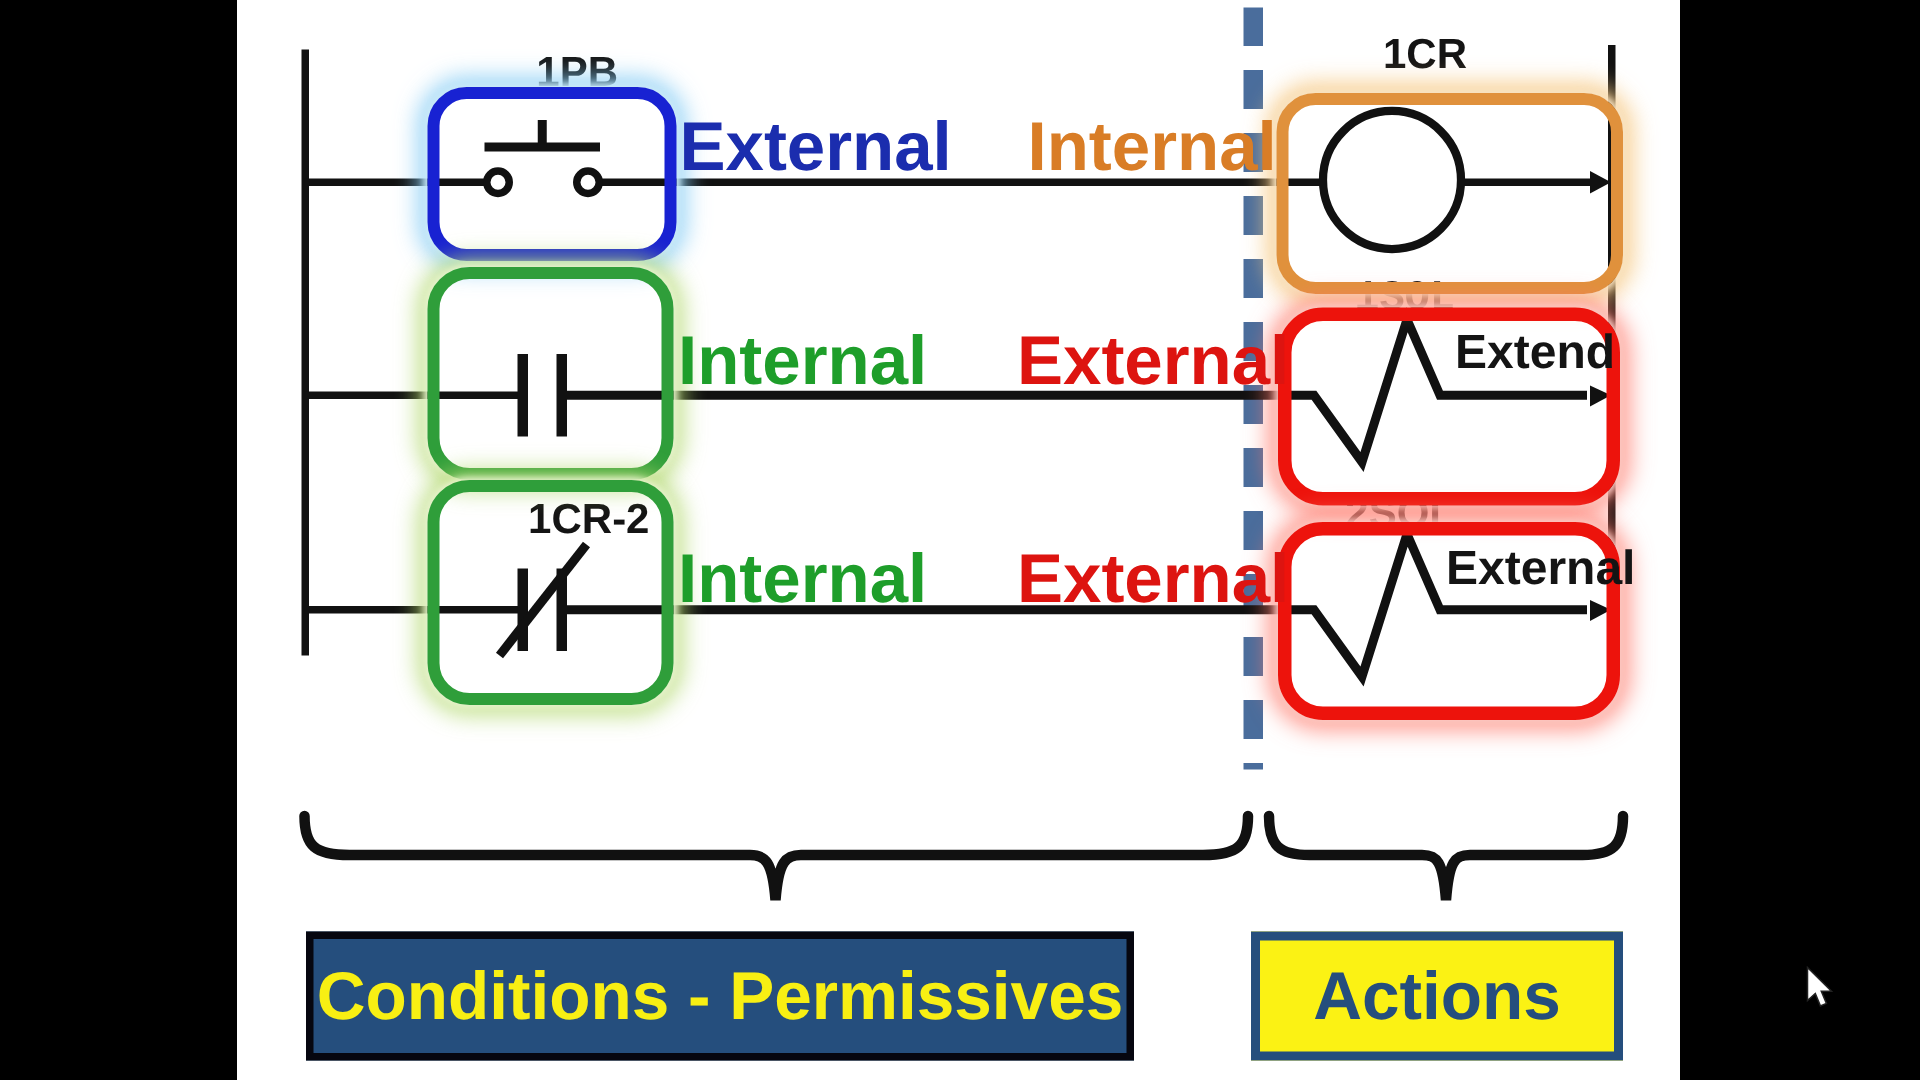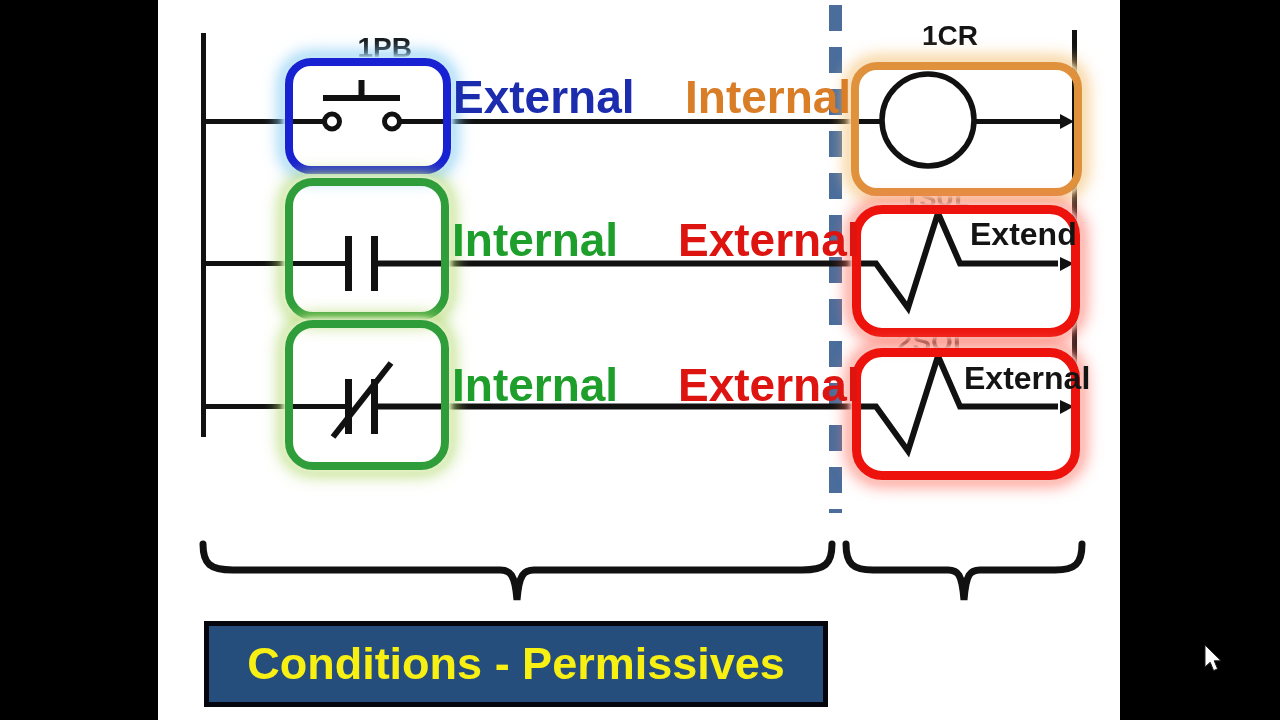--- a/index.html
+++ b/index.html
@@ -29,21 +29,21 @@
   
   .devlabel{position:absolute;z-index:1;font-weight:bold;font-size:28px;color:#141414;
             text-align:right;white-space:nowrap;}
   
   .tag{position:absolute;z-index:3;font-weight:bold;font-size:46px;white-space:nowrap;}
   
   .action{position:absolute;z-index:3;font-weight:bold;font-size:32px;color:#141414;white-space:nowrap;}
   
   .footer-box{position:absolute;z-index:3;display:flex;align-items:center;justify-content:center;
               font-weight:bold;font-size:45px;box-sizing:border-box;}
-  .footer-box.cond{left:46px;top:621px;width:624px;height:86px;background:#254e7d;
+  .footer-box.cond{left:46px;top:621px;width:552px;height:86px;background:#254e7d;
                    border:5px solid #06060f;color:#f8ef13;}
   .footer-box.act {left:676px;top:621px;width:248px;height:86px;background:#fbf214;
                    border:6px solid #254e7d;color:#254e7d;}
   .cursor{position:absolute;left:1202px;top:644px;z-index:5;}
 </style>
 </head>
 <body>
 
 <div class="stage">
 
@@ -96,35 +96,39 @@
   </svg>
 
   <div class="hl blue"></div>
   <div class="hl green1"></div>
   <div class="hl green2"></div>
   <div class="hl orange"></div>
   <div class="hl red1"></div>
   <div class="hl red2"></div>
 
   <div class="devlabel" style="left:154px;top:32px;width:100px;">1PB</div>
+  <div class="devlabel" style="left:127px;top:330px;width:148px;">1CR-2</div>
   <div class="devlabel" style="left:720px;top:20px;width:100px;">1CR</div>
   <div class="devlabel" style="left:712px;top:184px;width:100px;font-family:Liberation Mono, monospace;">1SOL</div>
   <div class="devlabel" style="left:712px;top:326px;width:100px;">2SOL</div>
 
   <div class="tag" style="left: 295px; top: 70px; color: rgb(27, 45, 174);">External</div>
   <div class="tag" style="left: 527px; top: 70px; color: rgb(217, 125, 38);">Internal</div>
   <div class="tag" style="left: 294px; top: 213px; color: rgb(30, 158, 42);">Internal</div>
   <div class="tag" style="left: 520px; top: 213px; color: rgb(221, 20, 16);">External</div>
   <div class="tag" style="left: 294px; top: 358px; color: rgb(30, 158, 42);">Internal</div>
   <div class="tag" style="left: 520px; top: 358px; color: rgb(221, 20, 16);">External</div>
 
   <div class="action" style="left:812px;top:216px;">Extend</div>
   <div class="action" style="left:806px;top:360px;">External</div>
 
   <div class="footer-box cond">
     <span>Conditions - Permissives</span>
   </div>
+  <div class="footer-box act">
+    <span>Actions</span>
+  </div>
 
 </div>
 
 <svg class="cursor" width="24" height="32" viewBox="0 0 24 32">
   <path d="M3,1 L3,23 L8.2,18.3 L11.6,26.6 L15.6,24.9 L12.2,16.8 L19,16.8 Z" fill="#fff" stroke="#222" stroke-width="1"></path>
 </svg>
 
 </body></html>

